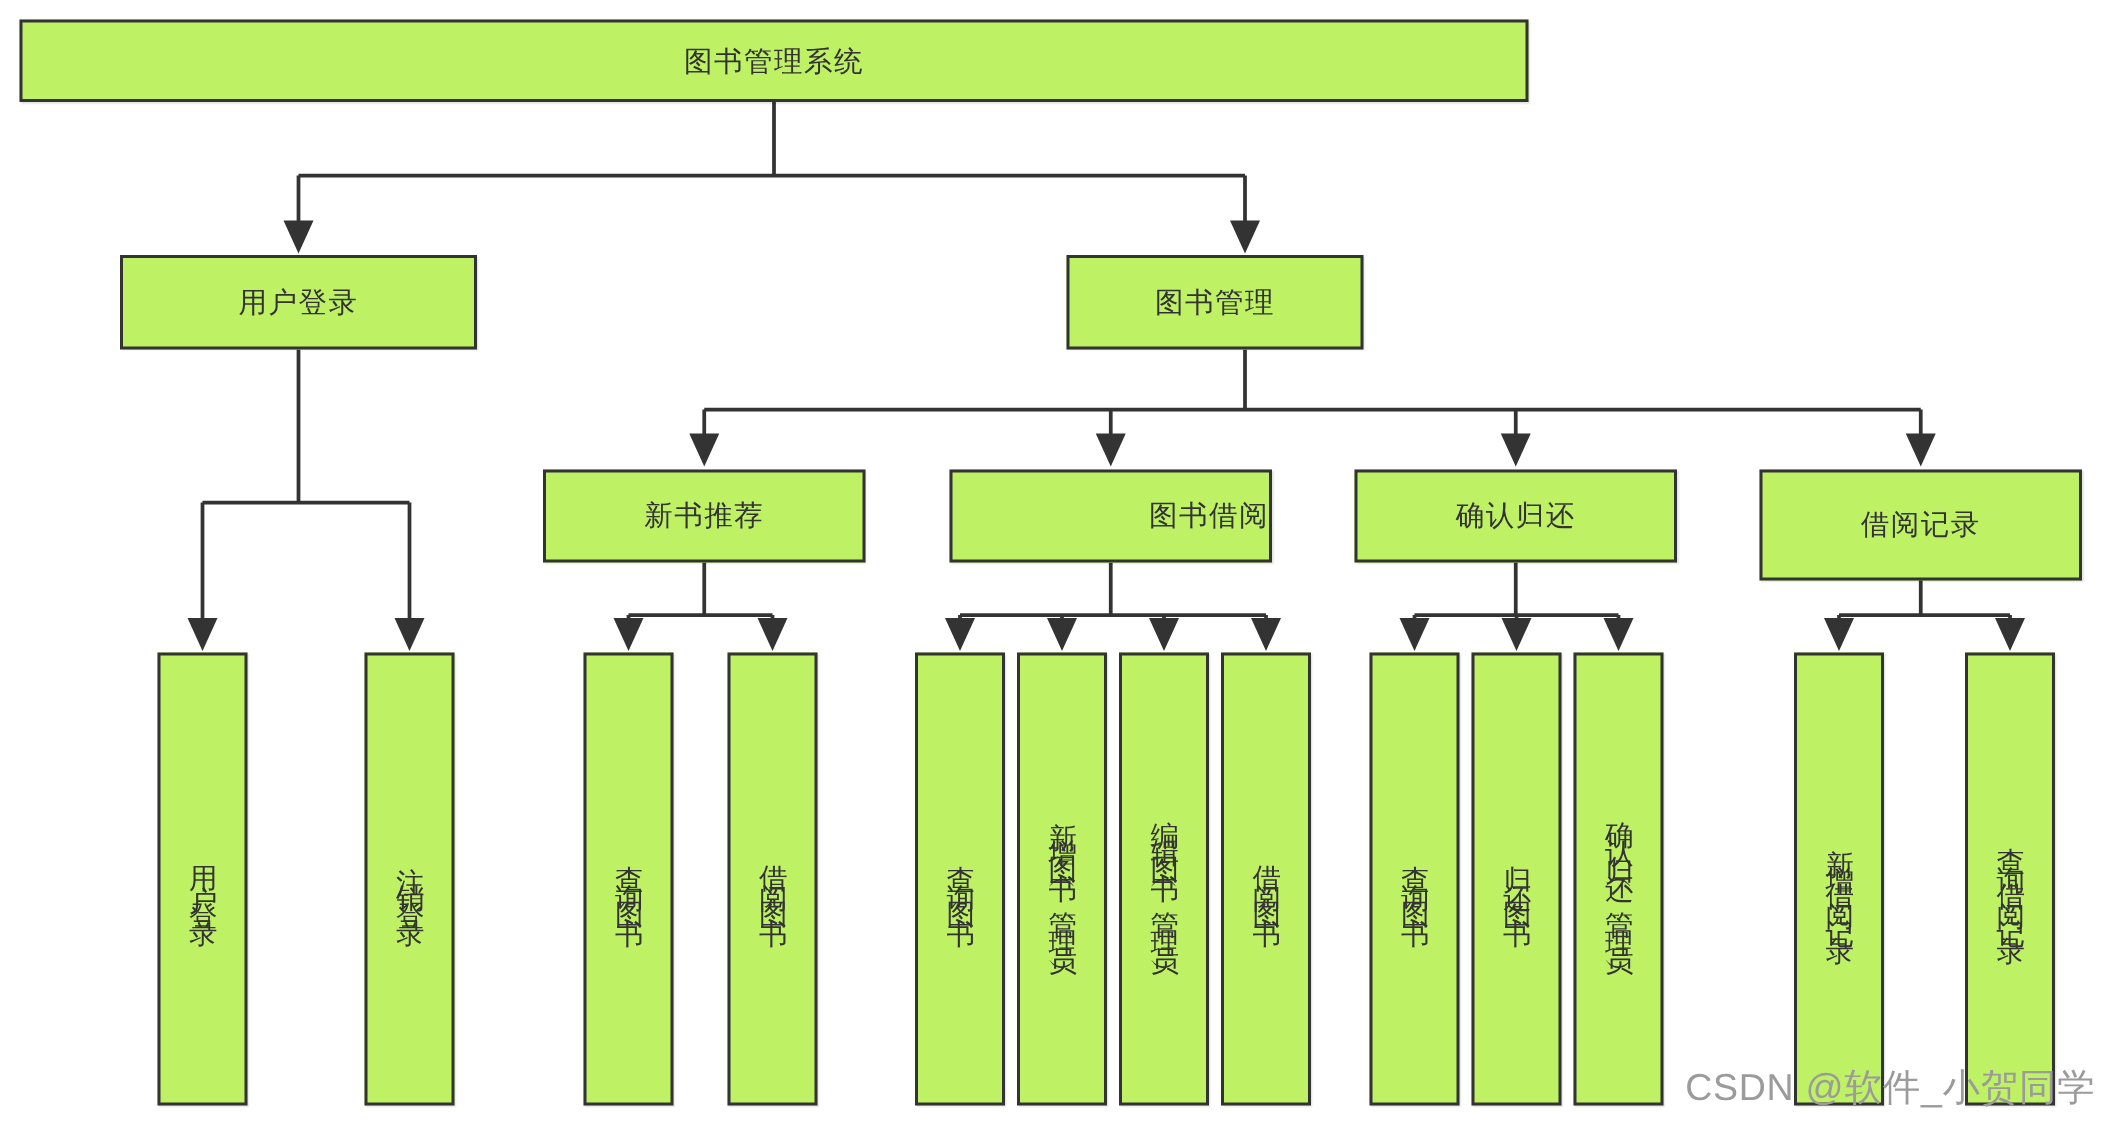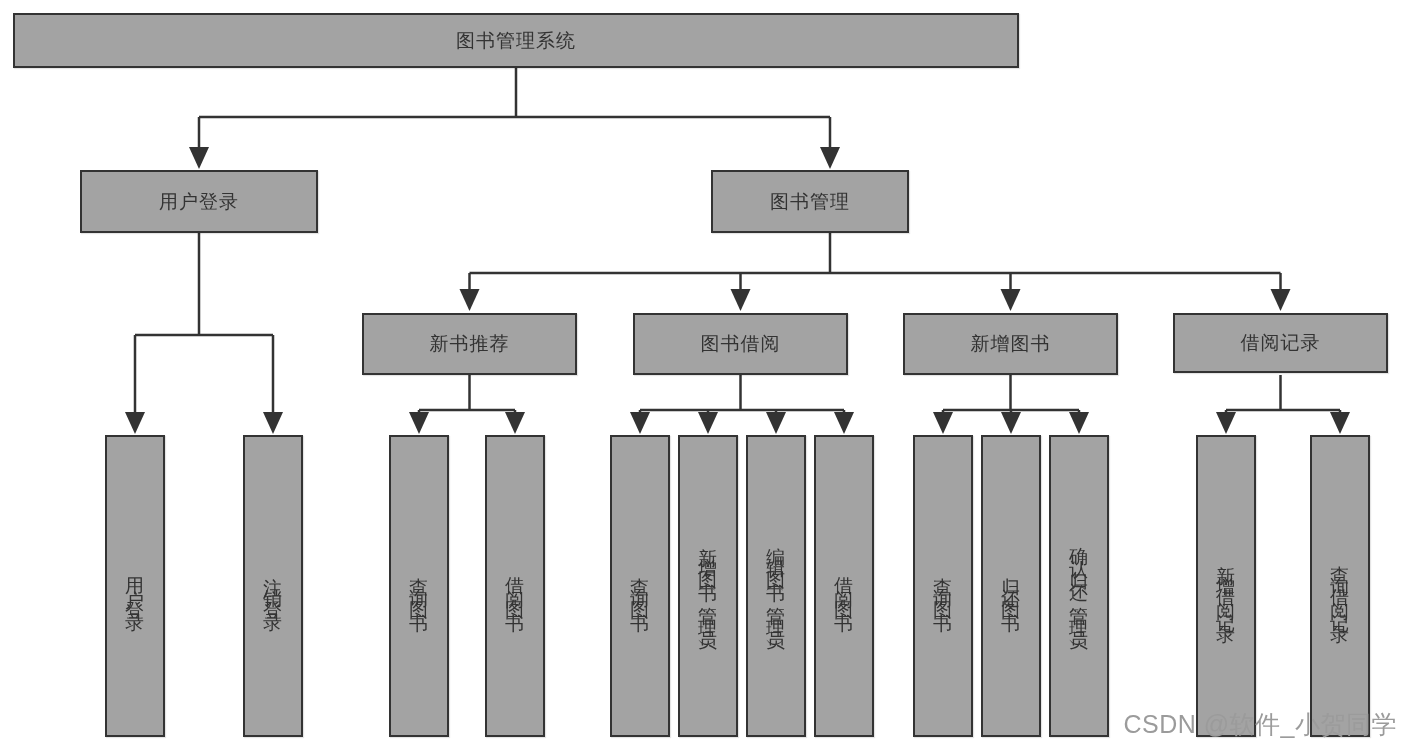--- a/index.html
+++ b/index.html
@@ -6,21 +6,21 @@
   .stage{
     position:relative;
     width:1405px;height:747px;
     background:#ffffff;
     font-family:"Liberation Sans","DejaVu Sans",sans-serif;
     overflow:hidden;
   }
   .wires{position:absolute;left:0;top:0;width:1405px;height:747px;}
   .box{
     position:absolute;
-    background:#a3a3a3;
+    background:#bef264;
     border:2px solid #333333;
     box-shadow:1px 1px 1px rgba(0,0,0,0.10);
     display:flex;align-items:center;justify-content:center;
     box-sizing:border-box;
     color:#333333;
   }
   .box-h .lbl{
     font-size:19px;
     letter-spacing:1px;
     white-space:nowrap;
@@ -118,27 +118,27 @@
   <div class="box box-h" style="left:80px;top:170px;width:238px;height:63px;">
     <span class="lbl">用户登录</span>
   </div>
   <div class="box box-h" style="left:711px;top:170px;width:198px;height:63px;">
     <span class="lbl">图书管理</span>
   </div>
 
   <div class="box box-h" style="left:362px;top:313px;width:215px;height:62px;">
     <span class="lbl">新书推荐</span>
   </div>
-  <div class="box box-h" style="left:633px;top:313px;width:215px;height:62px;">
+  <div class="box box-h" style="left:633px;top:313px;width:215px;height:62px;justify-content:flex-end;">
     <span class="lbl">图书借阅</span>
   </div>
   <div class="box box-h" style="left:903px;top:313px;width:215px;height:62px;">
-    <span class="lbl">新增图书</span>
+    <span class="lbl">确认归还</span>
   </div>
-  <div class="box box-h" style="left:1173px;top:313px;width:215px;height:60px;">
+  <div class="box box-h" style="left:1173px;top:313px;width:215px;height:74px;">
     <span class="lbl">借阅记录</span>
   </div>
 
   <div class="box box-v" style="left:105px;top:435px;width:60px;height:302px;">
     <span class="lbl">用户登录</span>
   </div>
   <div class="box box-v" style="left:243px;top:435px;width:60px;height:302px;">
     <span class="lbl">注销登录</span>
   </div>
 

